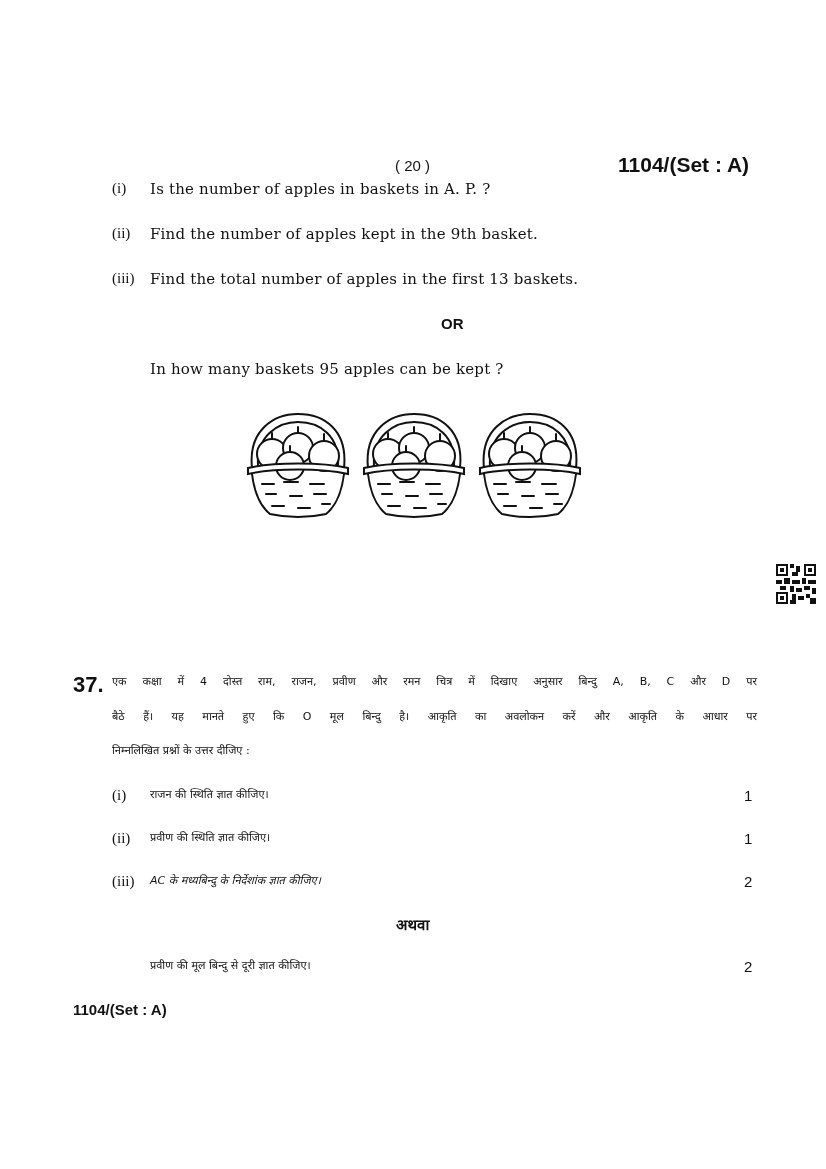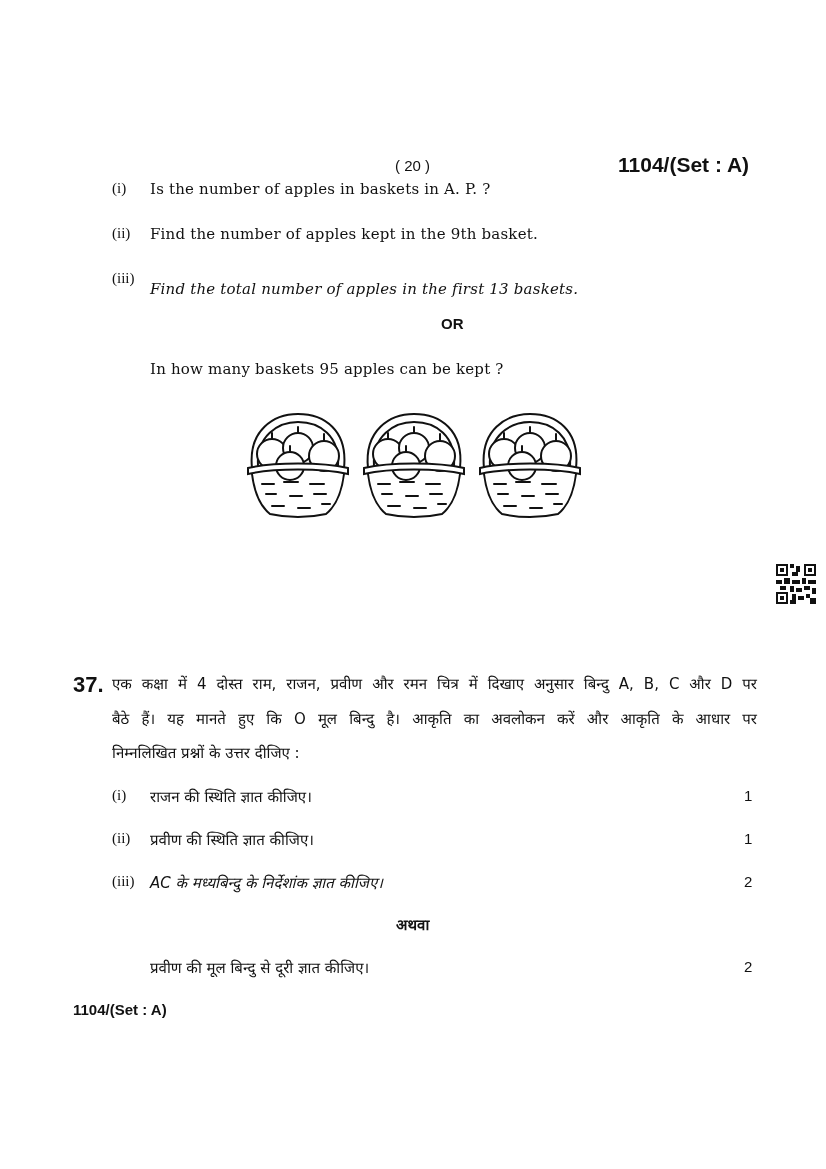--- a/index.html
+++ b/index.html
@@ -10,41 +10,41 @@
     .page-num { left: 395px; top: 157px; font-size: 15px; }
     .set-top { left: 618px; top: 153px; font-size: 21px; font-weight: bold; }
     .eng-line { font-size: 15px; letter-spacing: 0.2px; }
     .roman { left: 112px; font-size: 15px; font-family: "Liberation Serif", serif; }
     .eng-text { left: 150px; }
     .or { left: 401px; top: 315px; font-size: 15px; font-weight: bold; margin-left: 40px; }
     .baskets { left: 244px; top: 410px; width: 340px; height: 110px; display: flex; gap: 8px; }
     .basket { width: 108px; height: 110px; }
     .qr { left: 776px; top: 564px; width: 40px; height: 40px; }
     .qnum { left: 73px; top: 672px; font-size: 22px; font-weight: bold; }
-    .hi { font-family: "DejaVu Sans", sans-serif; font-size: 15px; }
+    .hi { font-family: "DejaVu Sans", sans-serif; font-size: 11px; }
     .hi-line { left: 112px; }
     .mark { left: 744px; font-size: 15px; }
     .athva { left: 396px; top: 914px; font-size: 15px; font-weight: bold; }
     .set-bottom { left: 73px; top: 1001px; font-size: 15px; font-weight: bold; }
   </style>
 </head>
 <body>
 
 <div class="abs sans page-num">( 20 )</div>
 <div class="abs sans set-top">1104/(Set : A)</div>
 
 <div>
   <div class="abs roman" style="top:180px;">(i)</div>
   <div class="abs serif eng-line eng-text" style="top:180px;">Is the number of apples in baskets in A. P. ?</div>
 
   <div class="abs roman" style="top:225px;">(ii)</div>
   <div class="abs serif eng-line eng-text" style="top:225px;">Find the number of apples kept in the 9th basket.</div>
 
   <div class="abs roman" style="top:270px;">(iii)</div>
-  <div class="abs serif eng-line eng-text" style="top:280px;font-style:italic;">Find the total number of apples in the first 13 baskets.</div>
+  <div class="abs serif eng-line eng-text" style="top:270px;">Find the total number of apples in the first 13 baskets.</div>
 </div>
 
 <div class="abs sans or">OR</div>
 <div class="abs serif eng-line eng-text" style="top:360px;">In how many baskets 95 apples can be kept ?</div>
 
 <div class="abs baskets">
   <svg class="basket" viewBox="0 0 108 110">
     <g fill="none" stroke="#111" stroke-width="2" stroke-linecap="round">
       <path d="M8 58 C 4 20, 30 4, 54 4 C 80 4, 104 20, 100 58"></path>
       <path d="M14 56 C 12 26, 34 12, 54 12 C 76 12, 96 26, 94 56"></path>

